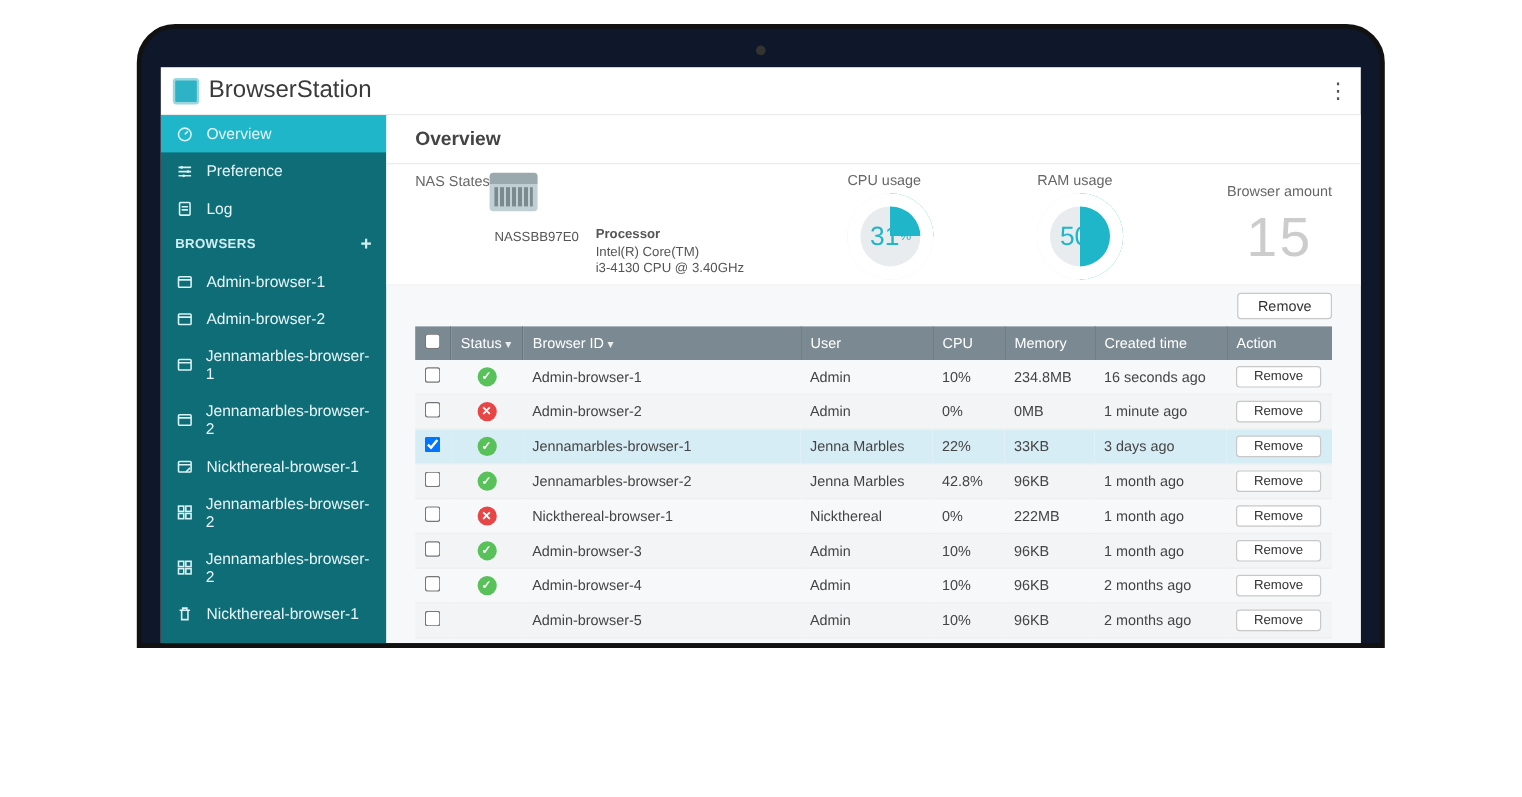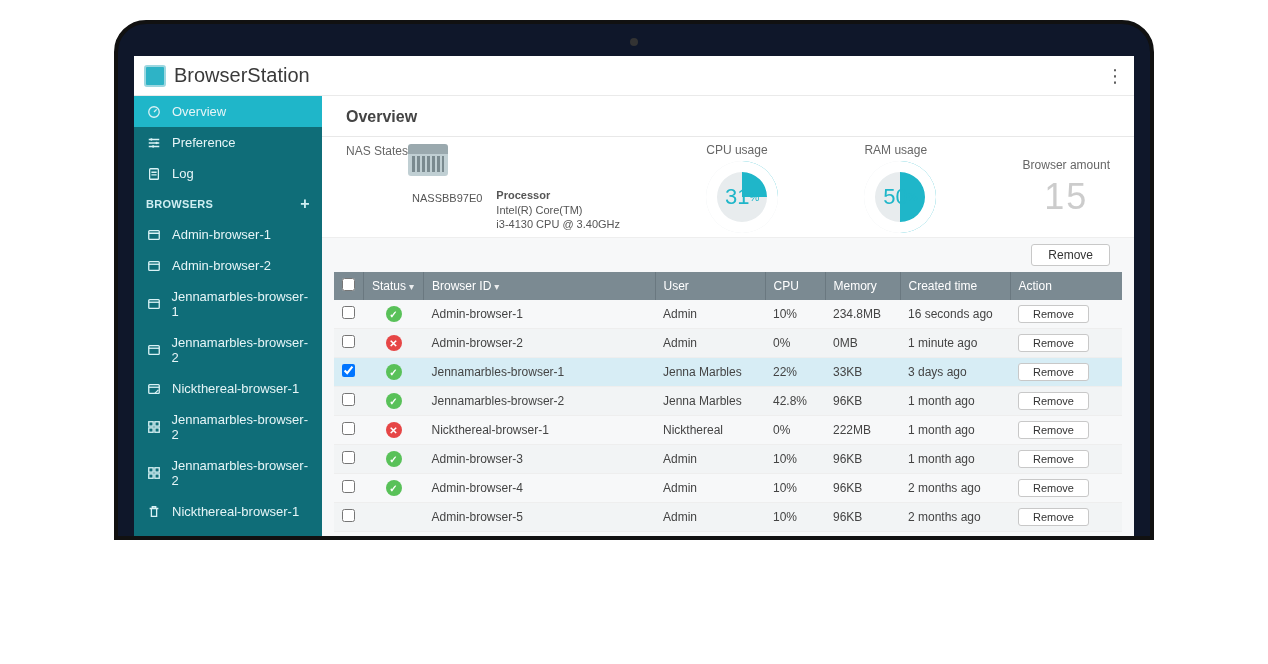--- a/index.html
+++ b/index.html
@@ -111,30 +111,30 @@
 
   .donut {
     --size: 72px;
     width: var(--size); height: var(--size);
     border-radius: 50%;
     display:flex; align-items:center; justify-content:center;
     font-size: 22px; color: #1fb6c9; font-weight:400;
   }
   .donut small { font-size: 11px; }
 
-  .big-number { font-size: 36px; font-weight: 200; color: #ccc; letter-spacing: 2px; }
+  .big-number { font-size: 46px; font-weight: 200; color: #ccc; letter-spacing: 2px; }
 
   .toolbar { display:flex; justify-content:flex-end; padding: 6px 24px; }
   .btn {
     background:#fff; border:1px solid #c8c8c8; border-radius:3px;
     font-size:12px; padding:3px 16px; cursor:pointer; color:#333;
   }
 
   
-  .table-wrap { padding: 0 12px 8px; }
+  .table-wrap { padding: 0 24px 8px; }
   table { width:100%; border-collapse: collapse; font-size: 12px; }
   thead th {
     background:#7b8a92; color:#fff; text-align:left; padding:6px 8px; font-weight:500;
     border-right: 1px solid #6a7880;
   }
   thead th:last-child { border-right:none; }
   tbody td { padding: 5px 8px; color:#444; border-bottom:1px solid #eee; }
   tbody tr:nth-child(even) td { background:#f2f4f5; }
   tbody tr.selected td { background:#d7edf5; }
   .th-filter { font-size:10px; opacity:.85; margin-left:3px; }
@@ -341,21 +341,21 @@
           <table>
             <thead>
               <tr>
                 <th style="width:28px"><input type="checkbox" style=""></th>
                 <th style="width:60px"><span>Status</span><span class="th-filter">▾</span></th>
                 <th><span>Browser ID</span><span class="th-filter">▾</span></th>
                 <th style="width:110px"><span>User</span></th>
                 <th style="width:60px"><span>CPU</span></th>
                 <th style="width:75px"><span>Memory</span></th>
                 <th style="width:110px"><span>Created time</span></th>
-                <th style="width:112px"><span>Action</span></th>
+                <th style="width:88px"><span>Action</span></th>
               </tr>
             </thead>
             <tbody id="table-body">
                 <tr>
                   <td><input type="checkbox" style=""></td>
                   <td style="text-align:center"><span class="status-dot status-ok">✓</span></td>
                   <td>Admin-browser-1</td>
                   <td>Admin</td>
                   <td>10%</td>
                   <td>234.8MB</td>

